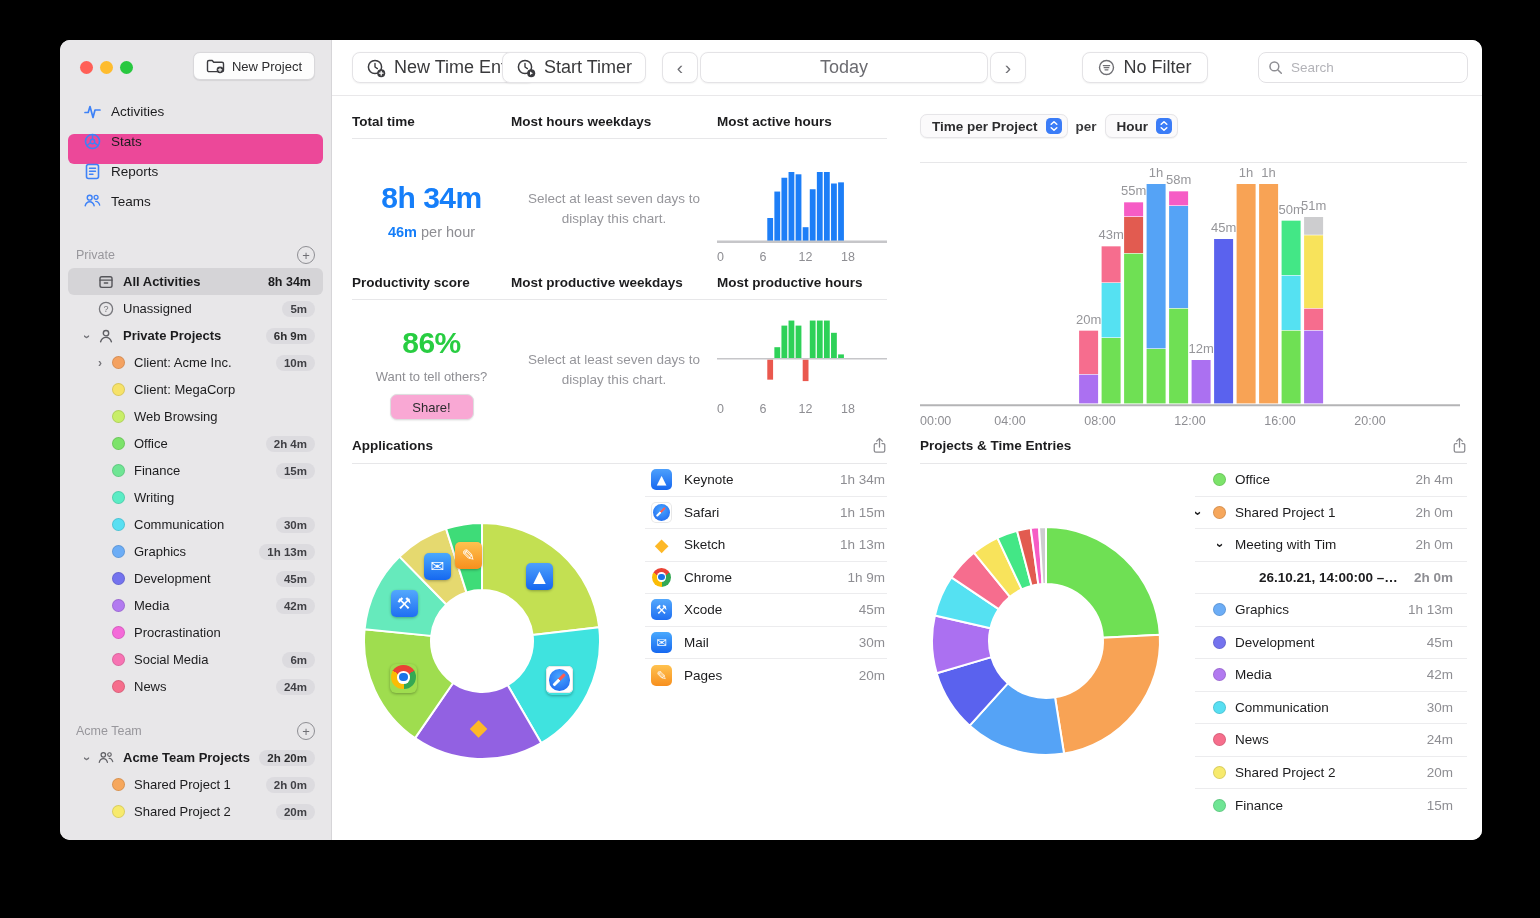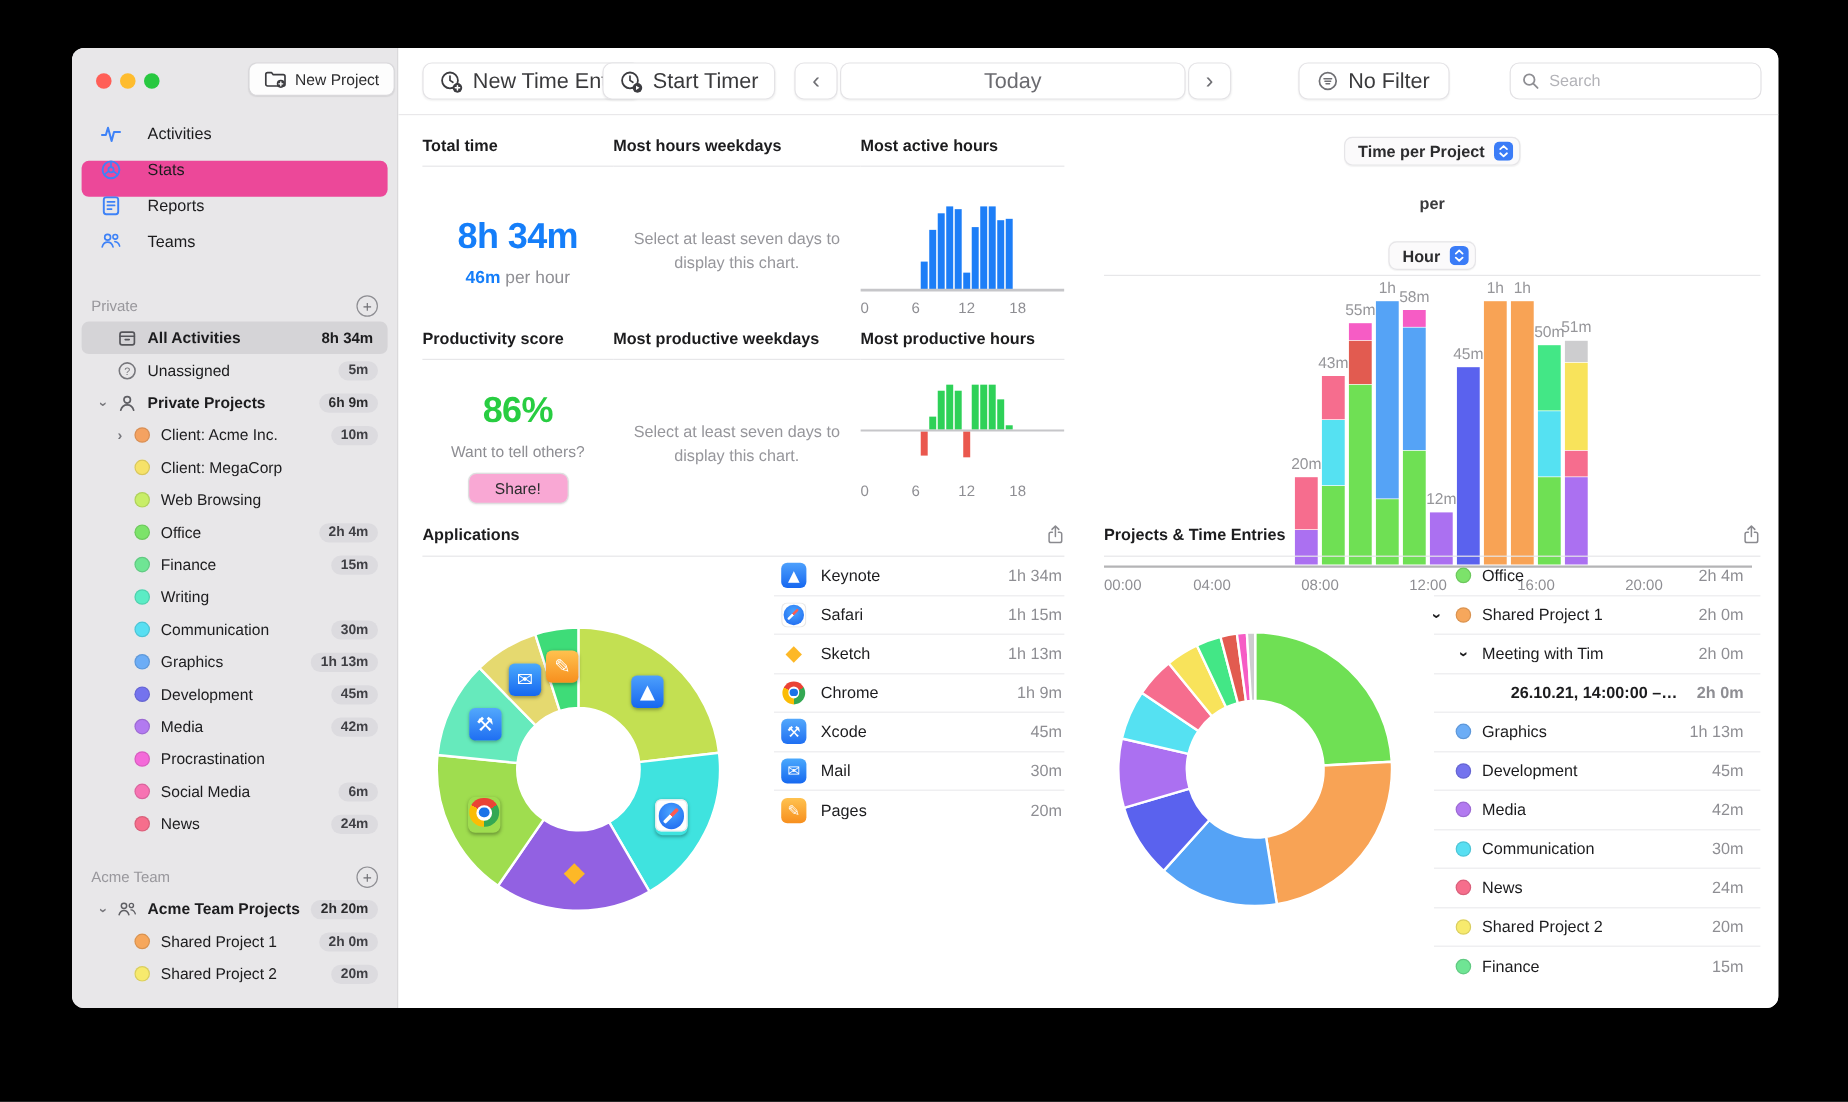--- a/index.html
+++ b/index.html
@@ -5,25 +5,25 @@
   html,body{margin:0;padding:0;background:#000;width:1540px;height:918px;
     font-family:"Liberation Sans","DejaVu Sans",sans-serif;-webkit-font-smoothing:antialiased;}
   *{box-sizing:border-box;}
   .window{position:absolute;left:60px;top:40px;width:1422px;height:800px;border-radius:10px;
     overflow:hidden;display:flex;background:#fff;box-shadow:0 30px 70px rgba(0,0,0,.6);}
   
   .sidebar{width:272px;flex:0 0 272px;background:#e8e7e9;border-right:1px solid #d6d5d8;
     display:flex;flex-direction:column;overflow:hidden;}
   .side-titlebar{height:56px;position:relative;flex:0 0 56px;}
   .tl{position:absolute;top:21px;width:13px;height:13px;border-radius:50%;}
-  .btn-newproject{position:absolute;right:2px;top:12px;height:28px;display:inline-flex;align-items:center;gap:7px;
+  .btn-newproject{position:absolute;right:16px;top:12px;height:28px;display:inline-flex;align-items:center;gap:7px;
     background:#fdfdfd;border:1px solid #d9d8db;border-radius:7px;padding:0 12px;font-size:13px;color:#2c2c2e;
     box-shadow:0 .5px 1px rgba(0,0,0,.08);}
   .nav{margin-top:8px;padding:0 8px;}
-  .nav-row{height:30px;border-radius:6px;display:flex;align-items:center;padding:0 8px 16px 16px;gap:22px;
+  .nav-row{height:30px;border-radius:6px;display:flex;align-items:center;padding:0 8px 16px 16px;gap:10px;
     font-size:13.5px;color:#1c1c1e;}
   .nav-row.selected{background:#ec4899;}
   .nav-ic{width:17px;height:17px;display:inline-flex;}
   .side-section-head{margin:22px 16px 4px 16px;display:flex;align-items:center;justify-content:space-between;
     font-size:12.5px;color:#98979c;}
   .plus-btn{width:18px;height:18px;border:1.4px solid #8e8e93;border-radius:50%;color:#707075;
     display:inline-flex;align-items:center;justify-content:center;font-size:13px;line-height:1;font-weight:400;background:transparent;}
   .side-list{padding:0 8px;}
   .side-row{height:27px;border-radius:6px;display:flex;align-items:center;padding:0 8px 0 16px;
     font-size:13px;color:#1c1c1e;}
@@ -53,21 +53,21 @@
   .sec-head{font-size:13.5px;font-weight:700;color:#1c1c1e;padding-bottom:9px;border-bottom:1px solid #e7e7e9;
     display:flex;align-items:center;justify-content:space-between;}
   .share-ic{width:15px;height:17px;display:inline-flex;}
   .bigval{font-size:30px;font-weight:700;letter-spacing:-.5px;text-align:center;margin-top:42px;}
   .blue{color:#157ef9;} .green{color:#28cd41;}
   .subval{font-size:14.5px;color:#8e8e93;text-align:center;margin-top:9px;}
   .empty-msg{margin-top:50px;font-size:13.5px;color:#96969b;text-align:center;line-height:1.5;padding:0 4px;}
   .prompt{font-size:13px;color:#8e8e93;text-align:center;margin-top:9px;}
   .share-btn{display:block;margin:10px auto 0;height:26px;width:84px;background:#f9a8d4;border:1px solid #dededf;
     border-radius:7px;font-size:13px;color:#2c2c2e;box-shadow:0 .5px 1.5px rgba(0,0,0,.07);font-family:inherit;}
-  .dd-row{display:flex;align-items:center;gap:24px;padding-bottom:4px;border-bottom:1px solid #e7e7e9;flex-direction:column;}
+  .dd-row{display:flex;align-items:center;gap:8px;padding-bottom:24px;border-bottom:1px solid #e7e7e9;}
   .dd{display:inline-flex;align-items:center;gap:8px;background:#fbfafb;border:1px solid #e6e5e8;border-radius:7px;
     height:24px;padding:0 5px 0 11px;font-size:13.5px;font-weight:600;color:#2c2c2e;box-shadow:0 .5px 1px rgba(0,0,0,.05);}
   .dd svg{width:16px;height:16px;}
   .dd-per{font-size:13.5px;font-weight:600;color:#3a3a3c;}
   .sec-body{display:flex;}
   .donut-wrap{position:relative;}
   .donut-badge{position:absolute;}
   .applist{margin-left:43px;width:242px;margin-top:0;}
   .projlist{margin-left:33px;width:272px;margin-top:0;}
   .lrow{height:32.5px;display:flex;align-items:center;border-bottom:1px solid #ececee;font-size:13.5px;color:#1c1c1e;}

